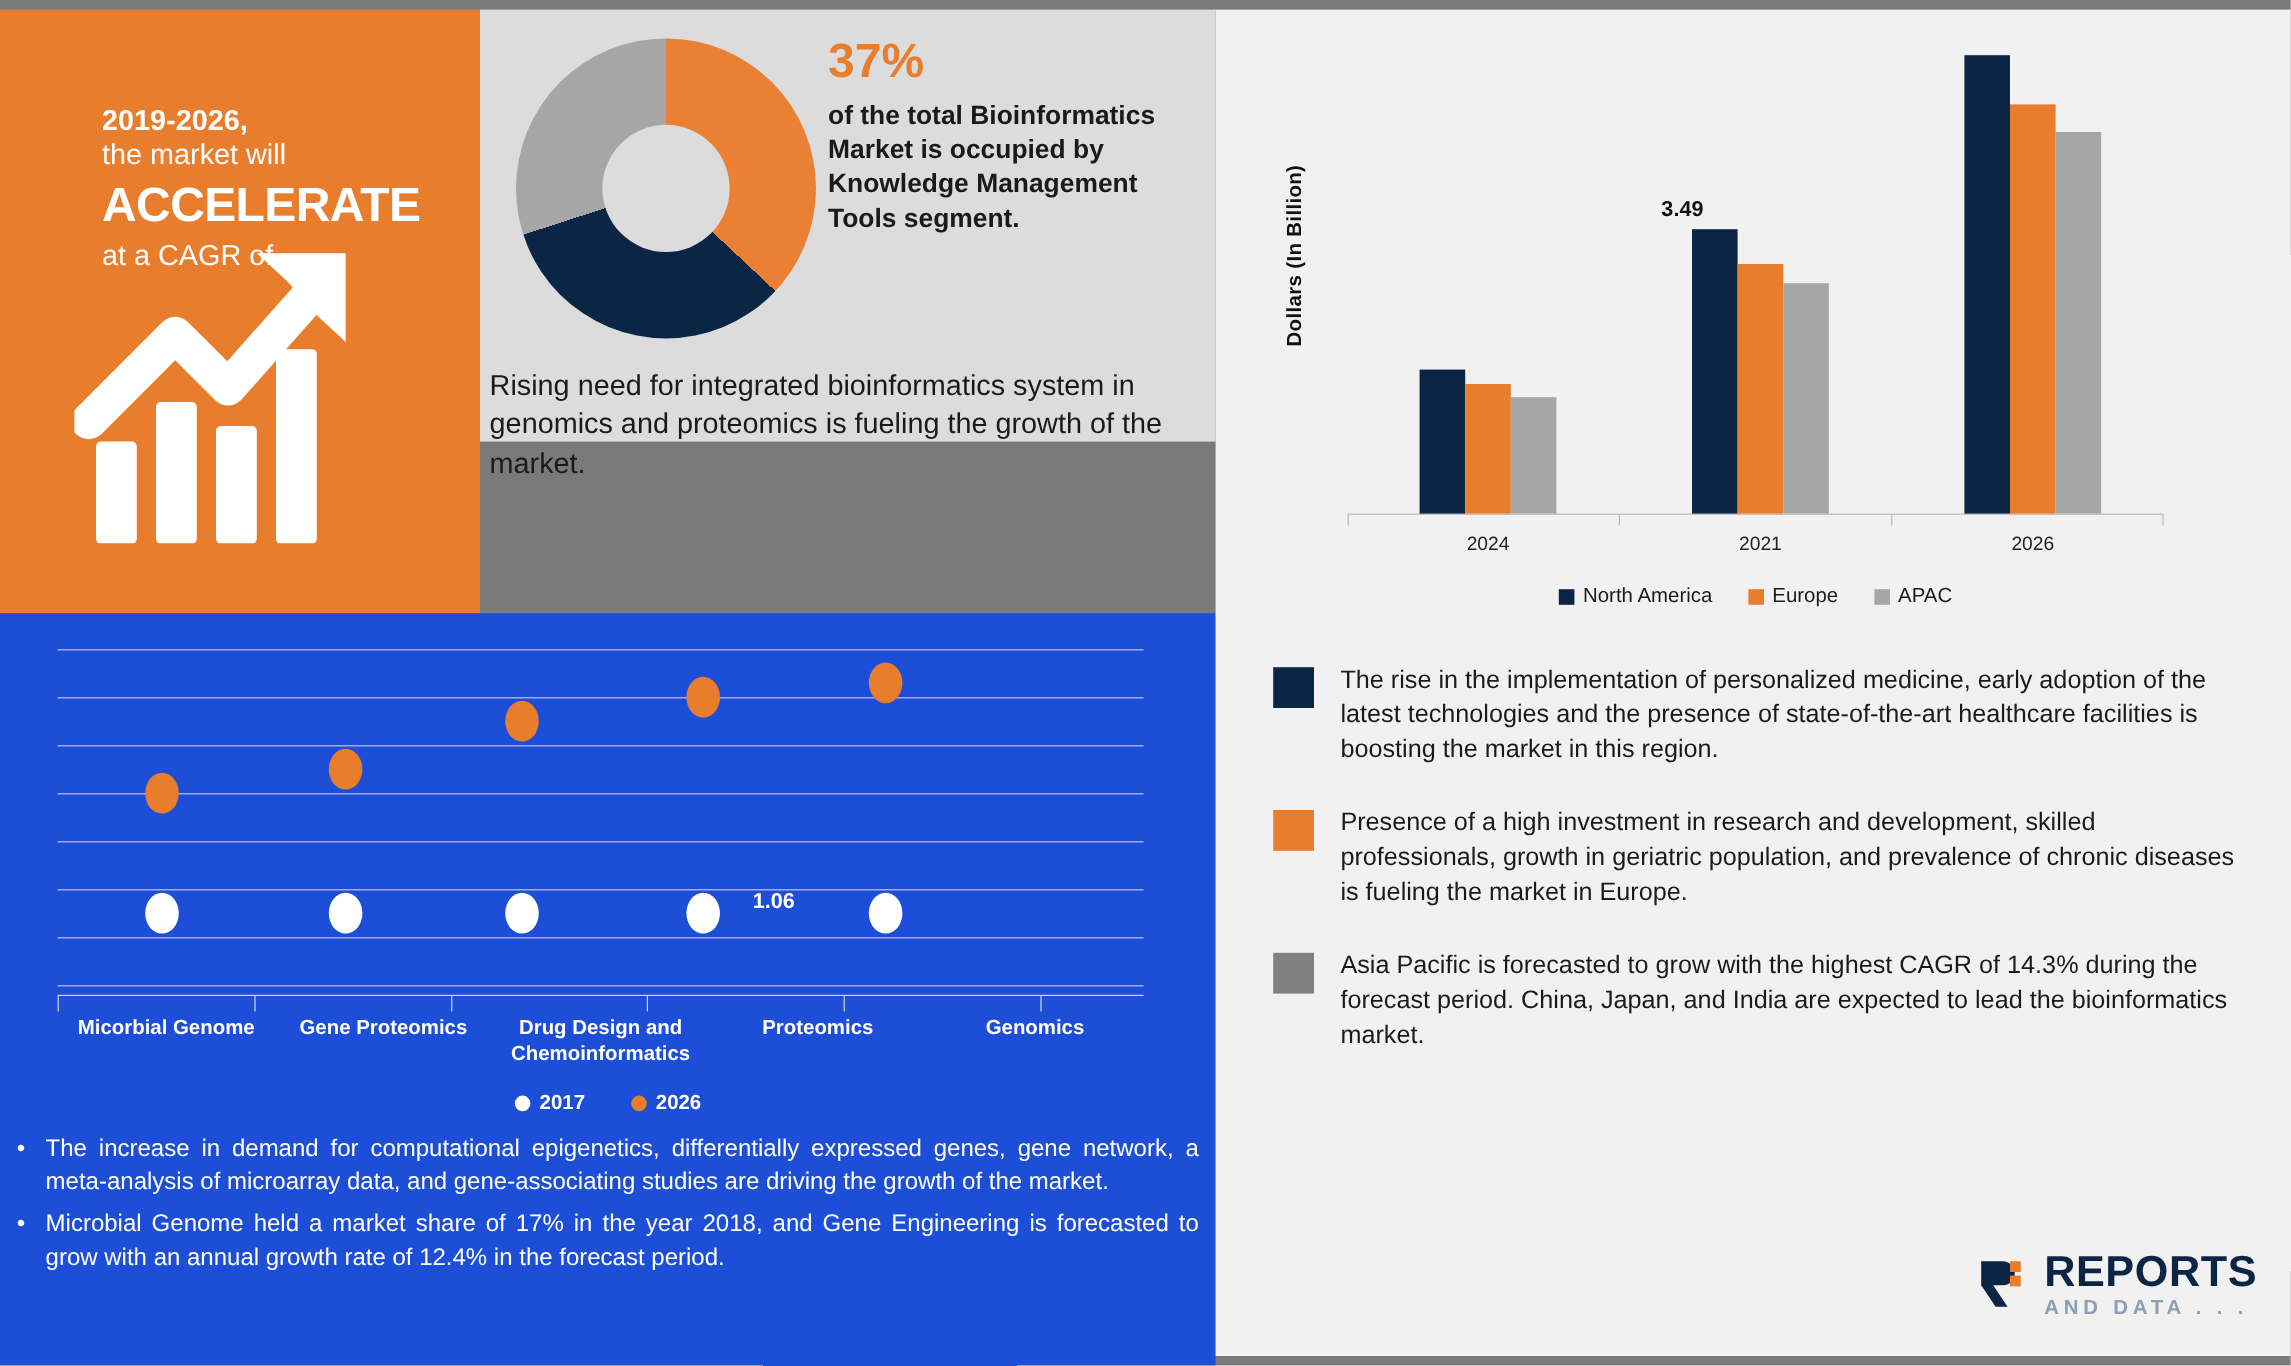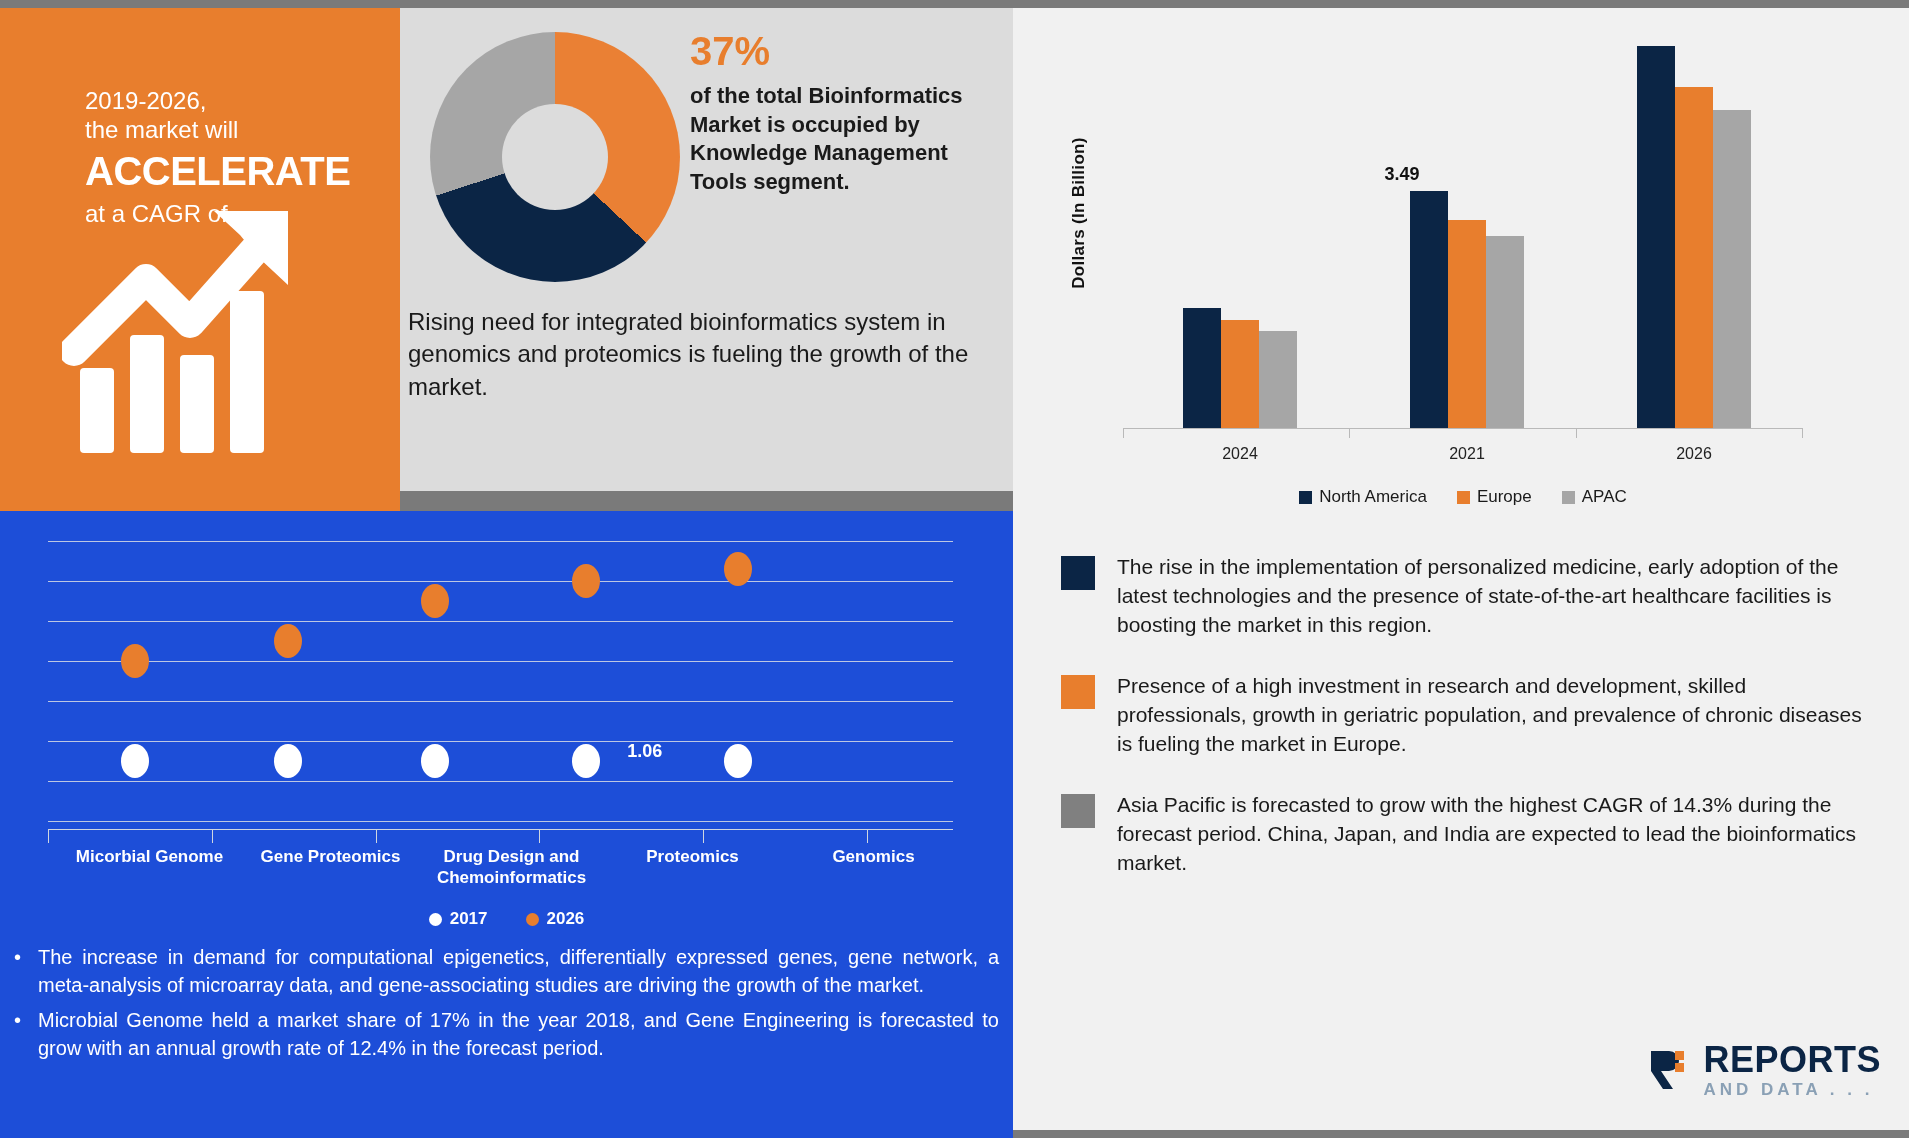--- a/index.html
+++ b/index.html
@@ -13,30 +13,30 @@
 
   
   .left-col { position: absolute; left: 0; top: 8px; width: 1013px; height: 1130px; }
 
   
   .orange-panel {
     position: absolute; left: 0; top: 0; width: 400px; height: 503px;
     background: #e87e2d; color: #ffffff; overflow: hidden;
   }
   .cagr-text { position: absolute; left: 85px; top: 78px; line-height: 1.22; }
-  .cagr-years { font-size: 24px; font-weight: 400; }
+  .cagr-years { font-size: 24px; font-weight: 700; }
   .cagr-sub { font-size: 24px; font-weight: 400; }
   .cagr-accel { font-size: 40px; font-weight: 700; letter-spacing: -0.5px; margin: 2px 0 4px; }
   .cagr-at { font-size: 24px; font-weight: 400; }
   .cagr-value { font-size: 40px; font-weight: 700; margin-top: 2px; }
   .growth-icon { position: absolute; left: 62px; top: 175px; width: 270px; height: 270px; }
 
   
   .gray-panel {
-    position: absolute; left: 400px; top: 0; width: 613px; height: 483px;
+    position: absolute; left: 400px; top: 0; width: 613px; height: 360px;
     background: #dcdcdc;
   }
   .donut-wrap { position: absolute; left: 30px; top: 24px; width: 250px; height: 250px; }
   .donut { width: 250px; height: 250px; border-radius: 50%;
     background: conic-gradient(#ea8034 0deg 133.2deg, #0b2545 133.2deg 252deg, #a6a6a6 252deg 360deg); }
   .donut-hole { position: absolute; left: 72px; top: 72px; width: 106px; height: 106px;
     border-radius: 50%; background: #dcdcdc; }
   .kpi-block { position: absolute; left: 290px; top: 22px; width: 300px; }
   .kpi-pct { color: #e87e2d; font-size: 40px; font-weight: 700; line-height: 1.05; }
   .kpi-desc { color: #1a1a1a; font-size: 22px; font-weight: 700; line-height: 1.3; margin-top: 10px; }
@@ -51,21 +51,21 @@
   .dotplot { position: absolute; left: 48px; top: 18px; width: 905px; height: 285px; }
   .grid-line { position: absolute; left: 0; width: 905px; height: 1px; background: #d8dde5; opacity: .85; }
   .dot { position: absolute; width: 28px; height: 34px; border-radius: 50%; transform: translate(-50%,-50%); }
   .dot-2026 { background: #e87e2d; }
   .dot-2017 { background: #ffffff; }
   .dot-label { position: absolute; color: #ffffff; font-size: 18px; font-weight: 700;
     transform: translateY(-50%); }
   .axis-ticks { position: absolute; left: 48px; top: 318px; width: 905px; height: 14px;
     border-top: 1px solid #cfd6e0; }
   .tick { position: absolute; top: 0; width: 1px; height: 13px; background: #cfd6e0; }
-  .cat-row { position: absolute; left: 59px; top: 335px; width: 905px;
+  .cat-row { position: absolute; left: 48px; top: 335px; width: 905px;
     display: flex; }
   .cat { flex: 1; text-align: center; font-size: 17px; font-weight: 700; line-height: 1.25; }
   .dp-legend { position: absolute; left: 0; top: 398px; width: 1013px;
     display: flex; justify-content: center; gap: 38px; align-items: center; }
   .dp-legend-item { display: flex; align-items: center; gap: 8px; font-size: 17px; font-weight: 700; }
   .dp-sw { width: 13px; height: 13px; border-radius: 50%; }
   .bullets { position: absolute; left: 14px; top: 432px; width: 985px; }
   .bullet { display: flex; gap: 10px; font-size: 20px; line-height: 1.42; margin-bottom: 6px; }
   .bullet .dotmark { flex: none; width: 14px; }
   .bullet .btxt { flex: 1; text-align: justify; }

